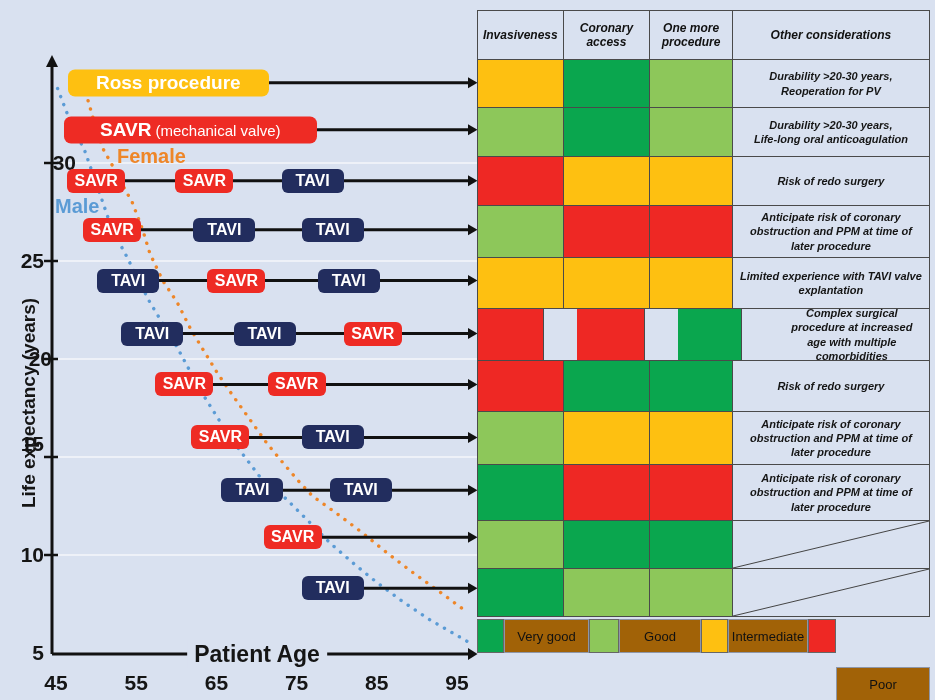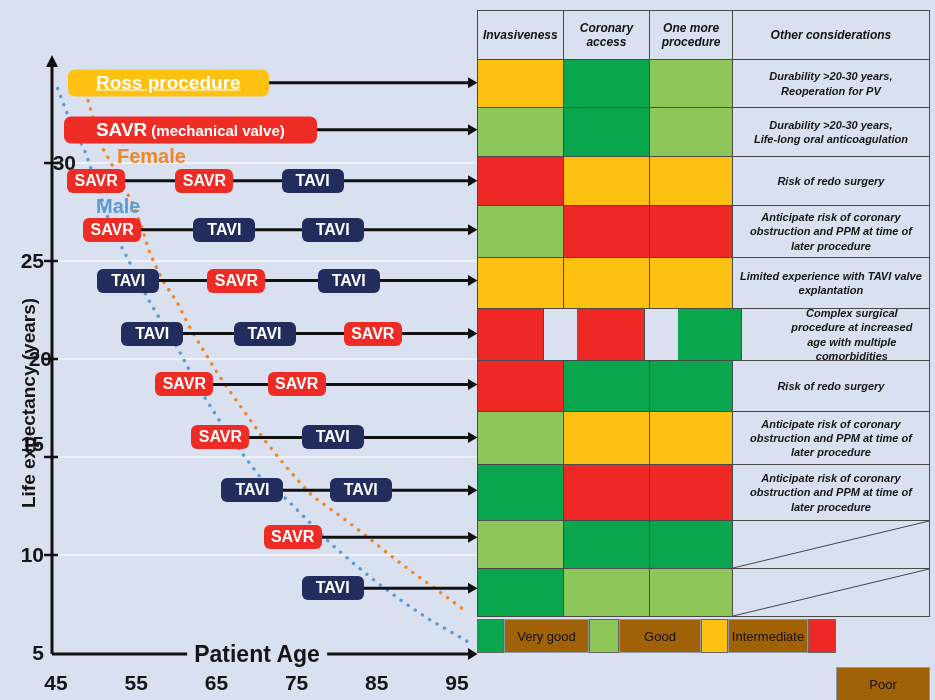--- a/index.html
+++ b/index.html
@@ -9,21 +9,21 @@
   
   .ytick{position:absolute;z-index:3;width:44px;text-align:right;font-weight:bold;font-size:21px;color:#151515;transform:translateY(-50%);}
   .xtick{position:absolute;z-index:3;font-weight:bold;font-size:21px;color:#151515;transform:translateX(-50%);}
   #y-axis-title{position:absolute;left:29px;top:403px;z-index:3;font-weight:bold;font-size:19px;color:#151515;white-space:nowrap;transform:translate(-50%,-50%) rotate(-90deg);}
   #x-axis-title{position:absolute;left:257px;top:654px;z-index:4;transform:translate(-50%,-50%);background:#d9e1f0;padding:0 7px;font-weight:bold;font-size:23px;color:#151515;white-space:nowrap;}
   .curve-label{position:absolute;z-index:3;font-weight:bold;font-size:20px;white-space:nowrap;}
   
   .proc-box{position:absolute;z-index:5;display:flex;align-items:center;justify-content:center;color:#fff;font-weight:bold;border-radius:6px;transform:translate(0,-50%);white-space:nowrap;}
   .proc-small{height:24px;font-size:16px;}
   .proc-big{height:27px;font-size:19px;border-radius:7px;}
-  .proc-suffix{font-weight:bold;font-size:15px;margin-left:4px;}
+  .proc-suffix{font-weight:normal;font-size:15px;margin-left:4px;}
   
   #table{position:absolute;left:477px;top:10px;width:453px;z-index:2;border:1.5px solid #4a4a4a;box-sizing:border-box;background:#d9e1f0;}
   .trow{display:flex;box-sizing:border-box;border-bottom:1px solid #4a4a4a;}
   .trow:last-child{border-bottom:none;}
   .tcell{box-sizing:border-box;border-right:1px solid #4a4a4a;display:flex;align-items:center;justify-content:center;text-align:center;position:relative;overflow:hidden;}
   .tcell:last-child{border-right:none;}
   .hcell{font-weight:bold;font-style:italic;font-size:12px;line-height:1.2;color:#111;padding:2px;}
   .ncell{font-style:italic;font-weight:600;font-size:11px;line-height:1.3;color:#151515;padding:2px 6px;white-space:pre-line;}
   .na-svg{position:absolute;left:0;top:0;width:100%;height:100%;}
   
@@ -72,41 +72,41 @@
       <polygon points="468,484.81999999999994 468,495.81999999999994 477.5,490.31999999999994" fill="#111111"></polygon>
       <line x1="292.59" y1="537.36" x2="468" y2="537.36" stroke="#111111" stroke-width="3"></line>
       <polygon points="468,531.86 468,542.86 477.5,537.36" fill="#111111"></polygon>
       <line x1="332.69" y1="588.3199999999999" x2="468" y2="588.3199999999999" stroke="#111111" stroke-width="3"></line>
       <polygon points="468,582.8199999999999 468,593.8199999999999 477.5,588.3199999999999" fill="#111111"></polygon>
     </svg>
 
   <div id="y-axis-title">Life expectancy (years)</div>
   <div id="x-axis-title">Patient Age</div>
 
-  <div class="curve-label" id="male-label" style="left: 65px; top: 195px; color: rgb(91, 155, 213); padding-left: 31px;">Male</div>
+  <div class="curve-label" id="male-label" style="left: 55px; top: 195px; color: rgb(91, 155, 213);">Male</div>
   <div class="curve-label" id="female-label" style="left: 117px; top: 145px; color: rgb(238, 134, 40);">Female</div>
 
   <div id="yticks">
       <div class="ytick" style="left: 0px; top: 163px; padding-left: 32px;">30</div>
       <div class="ytick" style="left: 0px; top: 261px;">25</div>
       <div class="ytick" style="left: 8px; top: 359px;">20</div>
       <div class="ytick" style="left: 0px; top: 444px;">15</div>
       <div class="ytick" style="left: 0px; top: 555px;">10</div>
       <div class="ytick" style="left: 0px; top: 653px;">5</div>
     </div>
   <div id="xticks">
       <div class="xtick" style="left: 56px; top: 671px;">45</div>
       <div class="xtick" style="left: 136.2px; top: 671px;">55</div>
       <div class="xtick" style="left: 216.4px; top: 671px;">65</div>
       <div class="xtick" style="left: 296.6px; top: 671px;">75</div>
       <div class="xtick" style="left: 376.8px; top: 671px;">85</div>
       <div class="xtick" style="left: 457px; top: 671px;">95</div>
     </div>
   <div id="proc-rows">
-      <div class="proc-box proc-big" style="left: 68.03px; top: 82.64px; width: 200.5px; background: rgb(254, 192, 17); text-decoration: underline;">
+      <div class="proc-box proc-big" style="left: 68.03px; top: 82.64px; width: 200.5px; background: rgb(254, 192, 17);">
         <span>Ross procedure</span>
       </div>
       <div class="proc-box proc-big" style="left: 64.02px; top: 129.68px; width: 252.63px; background: rgb(238, 43, 36);">
         <span>SAVR</span>
         <span class="proc-suffix">(mechanical valve)</span>
       </div>
       <div class="proc-box proc-small" style="left: 67.1px; top: 180.64px; width: 58px; background: rgb(238, 43, 36);">
         <span>SAVR</span>
       </div>
       <div class="proc-box proc-small" style="left: 175.37px; top: 180.64px; width: 58px; background: rgb(238, 43, 36);">

